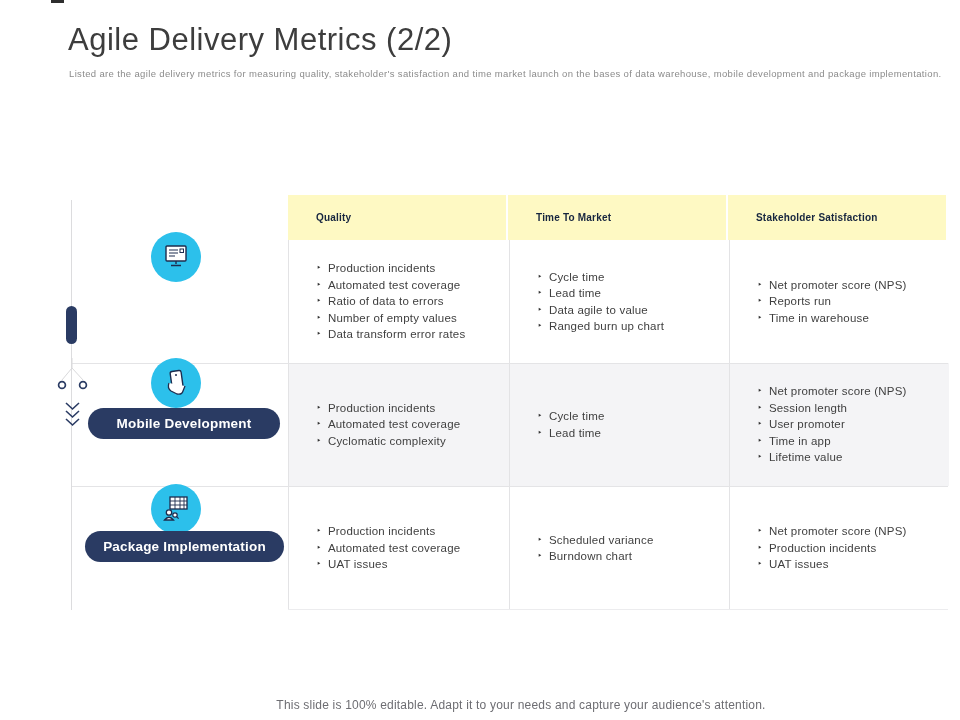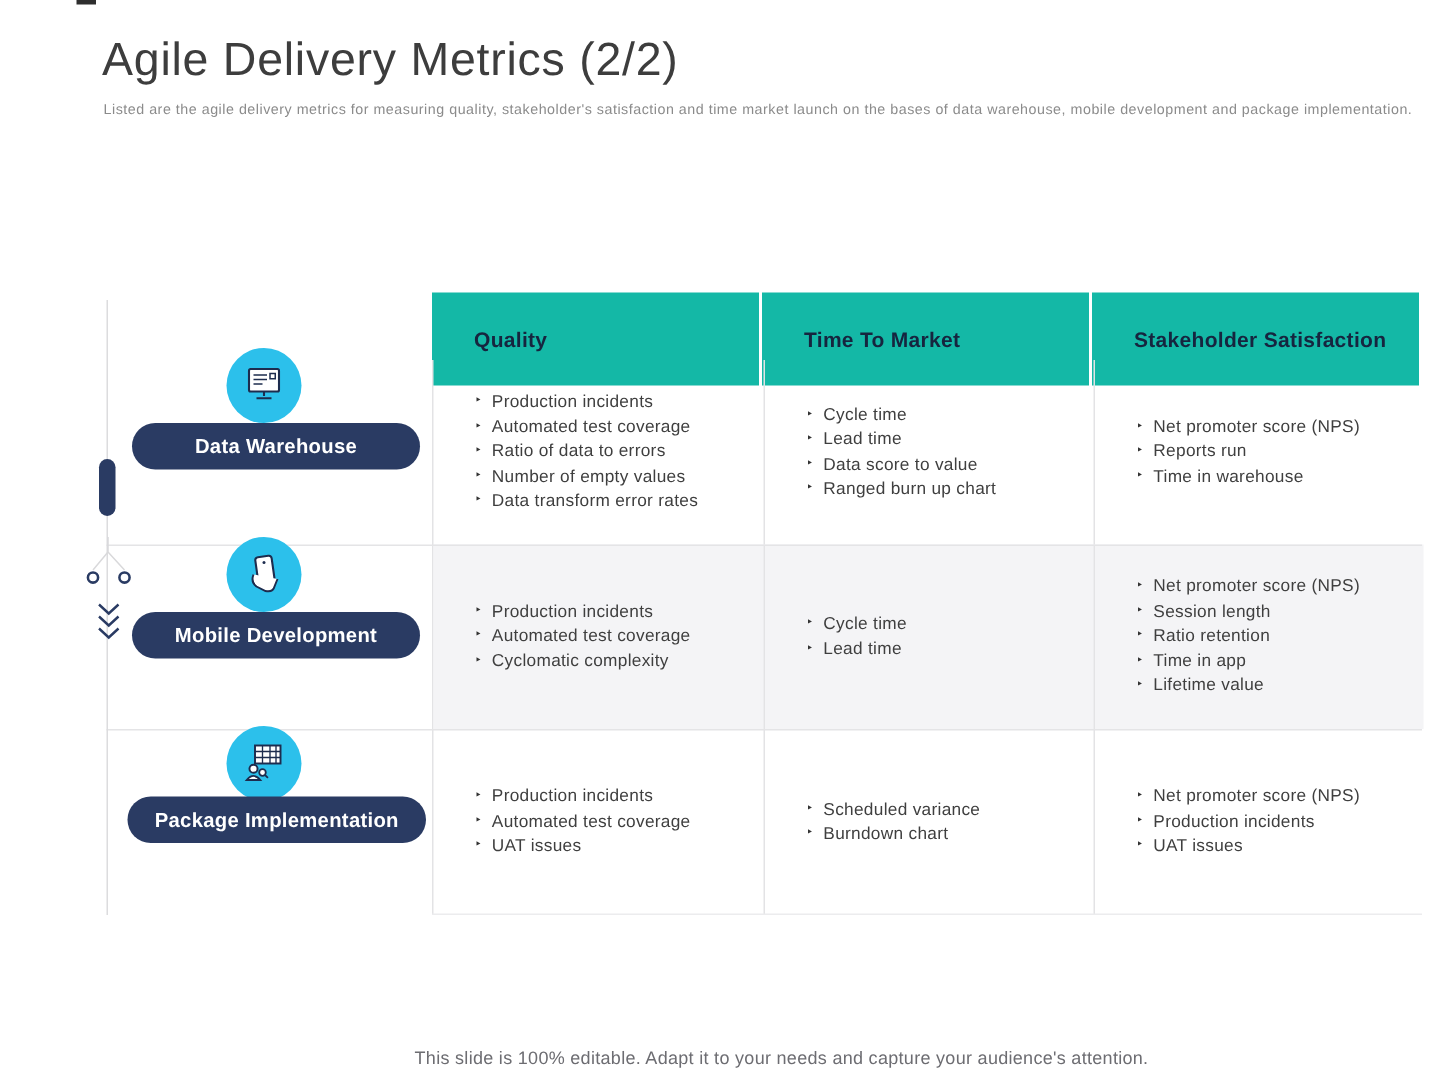--- a/index.html
+++ b/index.html
@@ -5,23 +5,23 @@
   html,body{margin:0;padding:0;background:#fff;}
   .slide{position:relative;width:960px;height:720px;background:#ffffff;overflow:hidden;
          font-family:"Liberation Sans",sans-serif;margin-left:41px;}
   
   .tick{position:absolute;left:10px;top:0;width:13px;height:3px;background:#2e2e2e;}
   
   .title{position:absolute;left:27px;top:22px;font-size:31px;font-weight:400;color:#3d3d3d;letter-spacing:.5px;}
   .subtitle{position:absolute;left:28px;top:68px;width:880px;font-size:9.5px;color:#8b8b8b;letter-spacing:.35px;}
   
   .thead{position:absolute;left:247px;top:195px;width:660px;height:45px;}
-  .thcell{position:absolute;top:0;height:62px;width:218px;background:#14b8a6;
+  .thcell{position:absolute;top:0;height:45px;width:218px;background:#fef9c3;
           display:flex;align-items:center;padding-left:28px;box-sizing:border-box;
-          color:#16253f;font-weight:700;font-size:14px;letter-spacing:.2px;}
+          color:#16253f;font-weight:700;font-size:10px;letter-spacing:.2px;}
   .thcell.c0{left:0}.thcell.c1{left:220px}.thcell.c2{left:440px}
   
   .tbody{position:absolute;left:247px;top:240px;width:660px;height:370px;
          display:grid;grid-template-columns:220px 220px 220px;grid-template-rows:123px 123px 124px;
          border-left:1px solid #e3e3e5;box-sizing:border-box;}
   .tcell{display:flex;align-items:center;padding-left:28px;box-sizing:border-box;}
   .tcell.colb{border-left:1px solid #e3e3e5;}
   .tcell.gray{background:#f4f4f6;}
   .tcell ul{list-style:none;margin:0;padding:0;}
   .tcell li{display:flex;align-items:flex-start;gap:7px;font-size:11.5px;color:#3f3f3f;
@@ -98,21 +98,21 @@
           <li>
             <span class="blt">‣</span>
             <span>Cycle time</span>
           </li>
           <li>
             <span class="blt">‣</span>
             <span>Lead time</span>
           </li>
           <li>
             <span class="blt">‣</span>
-            <span>Data score to value</span>
+            <span>Data agile to value</span>
           </li>
           <li>
             <span class="blt">‣</span>
             <span>Ranged burn up chart</span>
           </li>
         </ul>
       </div>
     <div class="tcell colb">
         <ul>
           <li>
@@ -163,21 +163,21 @@
           <li>
             <span class="blt">‣</span>
             <span>Net promoter score (NPS)</span>
           </li>
           <li>
             <span class="blt">‣</span>
             <span>Session length</span>
           </li>
           <li>
             <span class="blt">‣</span>
-            <span>Ratio retention</span>
+            <span>User promoter</span>
           </li>
           <li>
             <span class="blt">‣</span>
             <span>Time in app</span>
           </li>
           <li>
             <span class="blt">‣</span>
             <span>Lifetime value</span>
           </li>
         </ul>
@@ -247,21 +247,20 @@
   </svg>
 
   <div class="iconcirc ic0">
     <svg width="30" height="30" viewBox="0 0 30 30">
       <rect x="5" y="4" width="20" height="15" rx="1" fill="#fff" stroke="#1d2c4e" stroke-width="1.4"></rect>
       <path d="M8 8 h9 M8 11 h9 M8 14 h6" stroke="#1d2c4e" stroke-width="1.1" fill="none"></path>
       <rect x="19" y="7" width="3.5" height="3.5" fill="none" stroke="#1d2c4e" stroke-width="1"></rect>
       <path d="M15 19 v3 M10 23.5 h10" stroke="#1d2c4e" stroke-width="1.4" fill="none"></path>
     </svg>
   </div>
-  <div class="pill p0">Data Warehouse</div>
 
   <div class="iconcirc ic1">
     <svg width="30" height="30" viewBox="0 0 30 30">
       <rect x="10" y="3" width="11" height="17" rx="2" fill="#fff" stroke="#1d2c4e" stroke-width="1.4" transform="rotate(-8 15 11)"></rect>
       <circle cx="15" cy="7" r="1" fill="#1d2c4e"></circle>
       <path d="M8 15 q-2 5 2 8 l6 3 q5 1 6-3 l2-5" fill="#fff" stroke="#1d2c4e" stroke-width="1.3"></path>
     </svg>
   </div>
   <div class="pill p1">Mobile Development</div>
 

